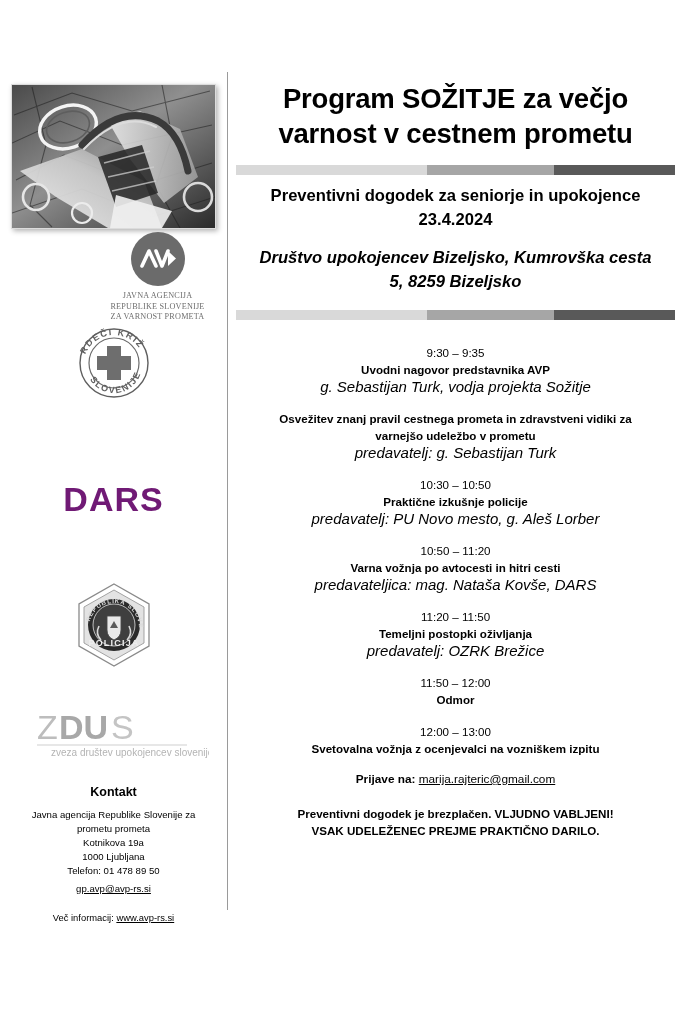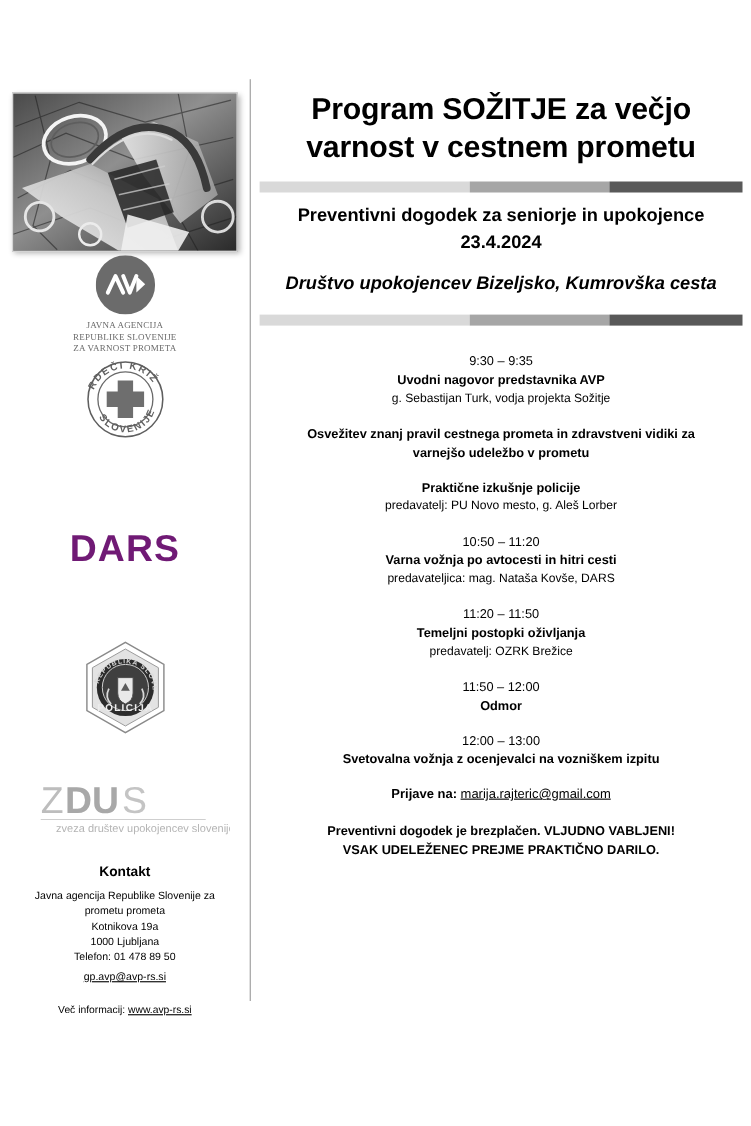--- a/index.html
+++ b/index.html
@@ -57,20 +57,21 @@
   }
   .photo-frame svg { display: block; width: 100%; height: 100%; }
 
   
   .avp-block {
     position: absolute;
     left: 0;
     top: 172px;
     width: 227px;
     text-align: center;
+    padding-left: 44px;
   }
   .avp-mark {
     width: 54px; height: 54px;
     margin: 0 auto;
   }
   .avp-caption {
     margin-top: 5px;
     font-size: 8.2px;
     line-height: 10.5px;
     letter-spacing: 0.2px;
@@ -216,21 +217,22 @@
     font-size: 11.6px;
     line-height: 17px;
   }
   .item .topic {
     font-size: 11.6px;
     font-weight: bold;
     line-height: 17px;
     padding: 0 10px;
   }
   .item .speaker {
-    font-size: 11px;
+    font-size: 15px;
+    font-style: italic;
     line-height: 17px;
   }
 
   .signup {
     text-align: center;
     font-size: 11.8px;
     font-weight: bold;
     margin-top: 12px;
   }
   .signup .email {
@@ -407,41 +409,44 @@
       <div class="seg seg3" style="background: rgb(89, 89, 89);"></div>
     </div>
 
     <div class="subtitle">
       <div>Preventivni dogodek za seniorje in upokojence</div>
       <div>23.4.2024</div>
     </div>
 
     <div class="venue">
       <div>Društvo upokojencev Bizeljsko, Kumrovška cesta</div>
+      <div>5, 8259 Bizeljsko</div>
     </div>
 
     <div class="bar" style="margin-top:16px;">
       <div class="seg seg1" style="background: rgb(217, 217, 217);"></div>
       <div class="seg seg2" style="background: rgb(166, 166, 166);"></div>
       <div class="seg seg3" style="background: rgb(89, 89, 89);"></div>
     </div>
 
     <div class="schedule">
 
       <div class="item">
         <div class="time">9:30 – 9:35</div>
         <div class="topic">Uvodni nagovor predstavnika AVP</div>
         <div class="speaker">g. Sebastijan Turk, vodja projekta Sožitje</div>
       </div>
 
       <div class="item">
         <div class="topic" style="padding:0 46px;">Osvežitev znanj pravil cestnega prometa in zdravstveni vidiki za varnejšo udeležbo v prometu</div>
-      </div>
-
-      <div class="item">
+        <div class="speaker">predavatelj: g. Sebastijan Turk</div>
+      </div>
+
+      <div class="item">
+        <div class="time">10:30 – 10:50</div>
         <div class="topic">Praktične izkušnje policije</div>
         <div class="speaker">predavatelj: PU Novo mesto, g. Aleš Lorber</div>
       </div>
 
       <div class="item">
         <div class="time">10:50 – 11:20</div>
         <div class="topic">Varna vožnja po avtocesti in hitri cesti</div>
         <div class="speaker">predavateljica: mag. Nataša Kovše,  DARS</div>
       </div>
 

